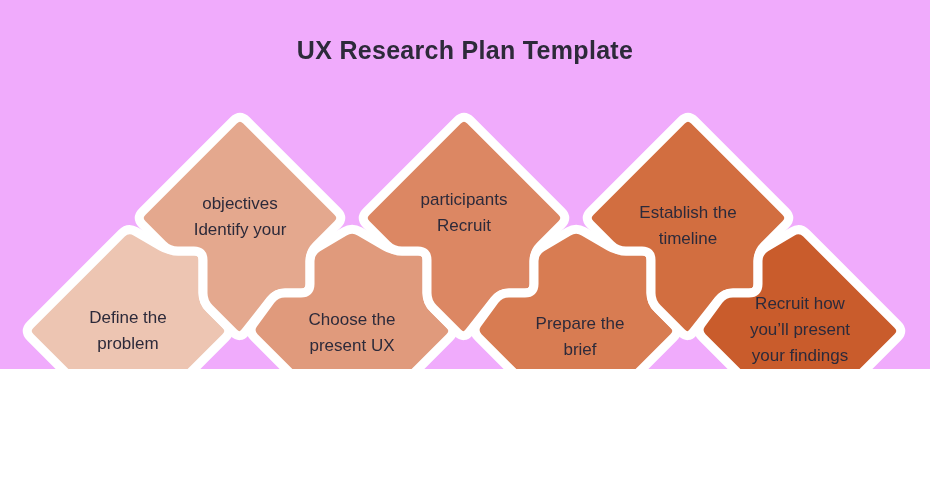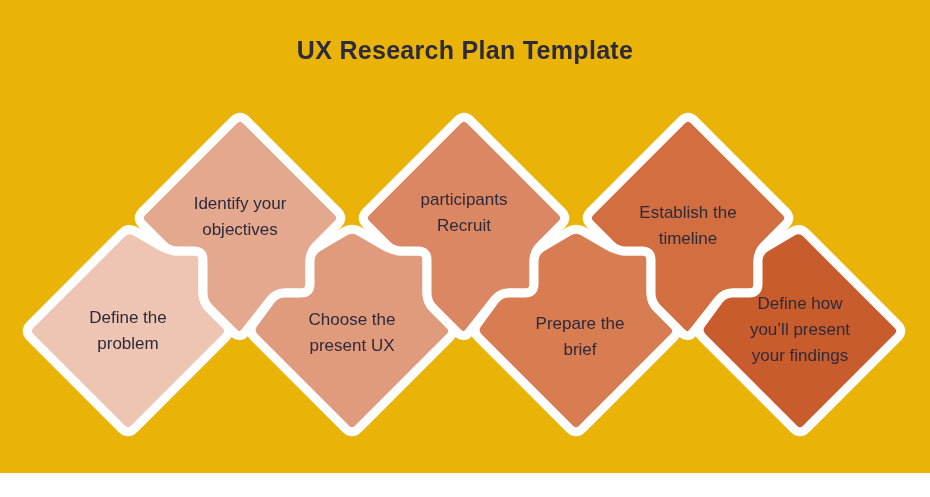--- a/index.html
+++ b/index.html
@@ -1,20 +1,20 @@
 <!DOCTYPE html>
 <html><head>
 <meta charset="utf-8">
 <style>
   html, body { margin: 0; padding: 0; background: #ffffff; }
   .canvas {
     position: relative;
     width: 930px;
-    height: 473px;
-    background: #eab308;
+    height: 369px;
+    background: #f0abfc;
     overflow: hidden;
     font-family: "Liberation Sans", sans-serif;
   }
   .title {
     position: absolute;
     top: 36px;
     left: 0;
     width: 100%;
     margin: 0;
     text-align: center;
@@ -53,38 +53,38 @@
       <path d="M568.3 231.6 Q576 227 583.8 231.5 L609.2 246.5 Q617 251 626.0 251.0 L642.0 251.0 Q651 251 651.0 260.0 L651.0 293.0 Q651 302 657.4 308.4 L673.6 324.6 Q680 331 673.6 337.4 L582.4 428.6 Q576 435 569.6 428.6 L478.4 337.4 Q472 331 477.3 323.8 L494.7 300.2 Q500 293 509.0 293.0 L525.0 293.0 Q534 293 534.0 284.0 L534.0 261.0 Q534 252 541.7 247.4 Z" fill="#d87c52" stroke="#ffffff" stroke-width="9" stroke-linejoin="round"></path>
       <path d="M681.6 120.4 Q688 114 694.4 120.4 L785.6 211.6 Q792 218 785.6 224.4 L764.4 245.6 Q758 252 758.0 261.0 L758.0 284.0 Q758 293 749.0 293.0 L733.0 293.0 Q724 293 718.5 300.1 L693.5 331.9 Q688 339 681.6 332.6 L657.4 308.4 Q651 302 651.0 293.0 L651.0 260.0 Q651 251 642.0 251.0 L626.0 251.0 Q617 251 610.6 244.6 L590.4 224.4 Q584 218 590.4 211.6 Z" fill="#d26e40" stroke="#ffffff" stroke-width="9" stroke-linejoin="round"></path>
       <path d="M792.3 231.6 Q800 227 806.4 233.4 L897.6 324.6 Q904 331 897.6 337.4 L806.4 428.6 Q800 435 793.6 428.6 L702.4 337.4 Q696 331 701.3 323.8 L718.7 300.2 Q724 293 733.0 293.0 L749.0 293.0 Q758 293 758.0 284.0 L758.0 261.0 Q758 252 765.7 247.4 Z" fill="#c95c2c" stroke="#ffffff" stroke-width="9" stroke-linejoin="round"></path>
     </svg>
   <div id="labels">
       <div class="step-label" style="left: 128px; top: 331px;">
         <span>Define the</span>
         <span>problem</span>
       </div>
       <div class="step-label" style="left: 240px; top: 217px;">
+        <span>objectives</span>
         <span>Identify your</span>
-        <span>objectives</span>
       </div>
       <div class="step-label" style="left: 352px; top: 333px;">
         <span>Choose the</span>
         <span>present UX</span>
       </div>
       <div class="step-label" style="left: 464px; top: 213px;">
         <span>participants</span>
         <span>Recruit</span>
       </div>
       <div class="step-label" style="left: 580px; top: 337px;">
         <span>Prepare the</span>
         <span>brief</span>
       </div>
       <div class="step-label" style="left: 688px; top: 218px; margin-top: 8px;">
         <span>Establish the</span>
         <span>timeline</span>
       </div>
       <div class="step-label" style="left: 800px; top: 330px;">
-        <span>Define how</span>
+        <span>Recruit how</span>
         <span>you’ll present</span>
         <span>your findings</span>
       </div>
     </div>
 </div>
 
 </body></html>

